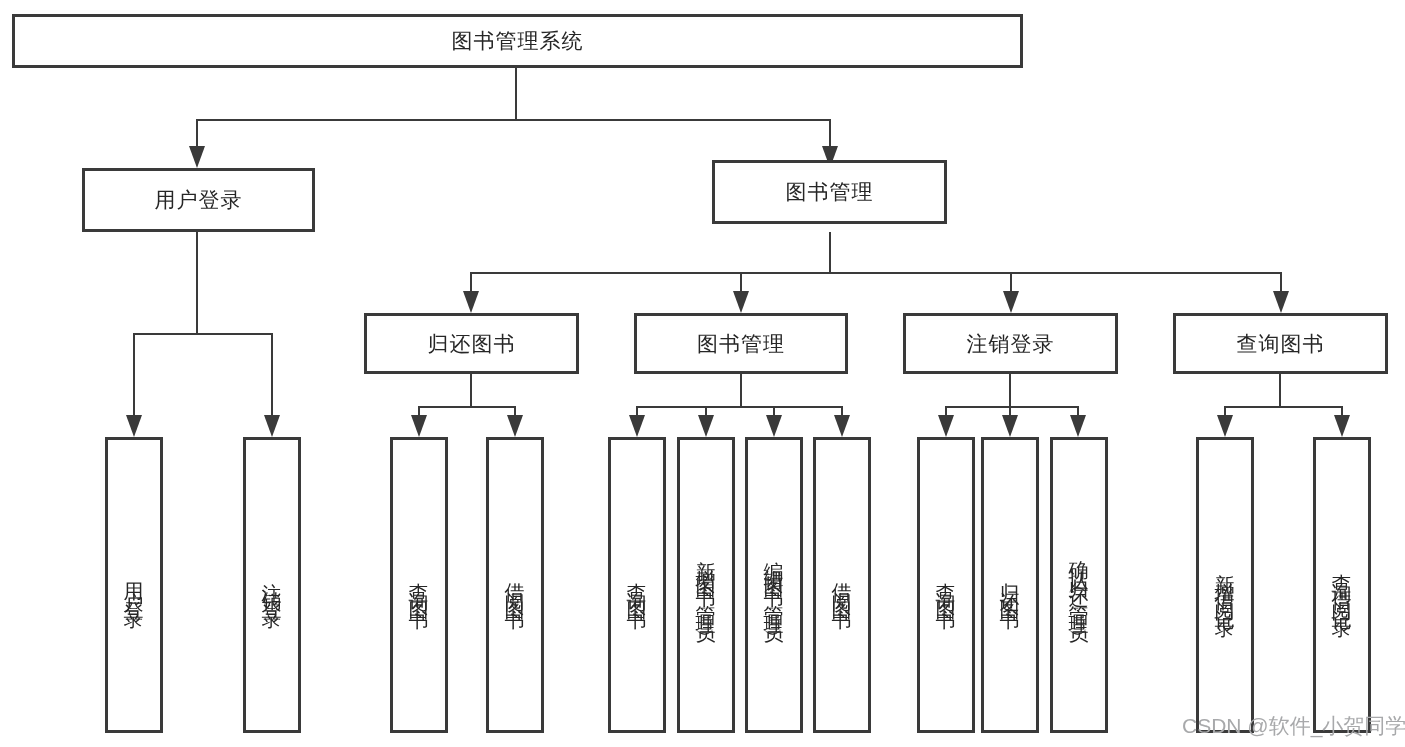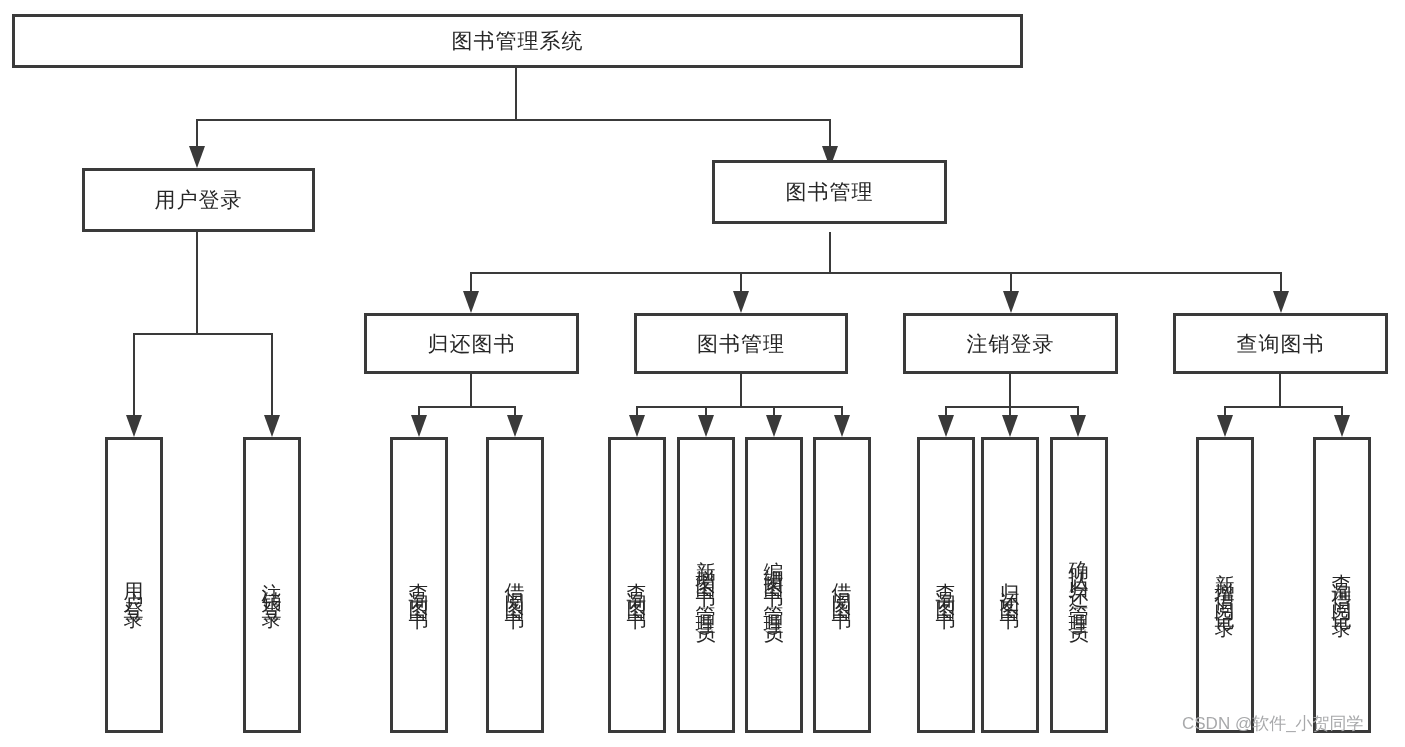--- a/index.html
+++ b/index.html
@@ -51,21 +51,21 @@
     width: 0; height: 0;
     border-left: 8px solid transparent;
     border-right: 8px solid transparent;
     border-top: 22px solid #3a3a3a;
     z-index: 1;
   }
   .watermark {
     position: absolute;
     left: 1182px;
     top: 712px;
-    font-size: 17px;
+    font-size: 21px;
     color: #a8a9ab;
     white-space: nowrap;
     z-index: 6;
   }
 </style>
 </head>
 <body>
 
 <div class="canvas">
 

